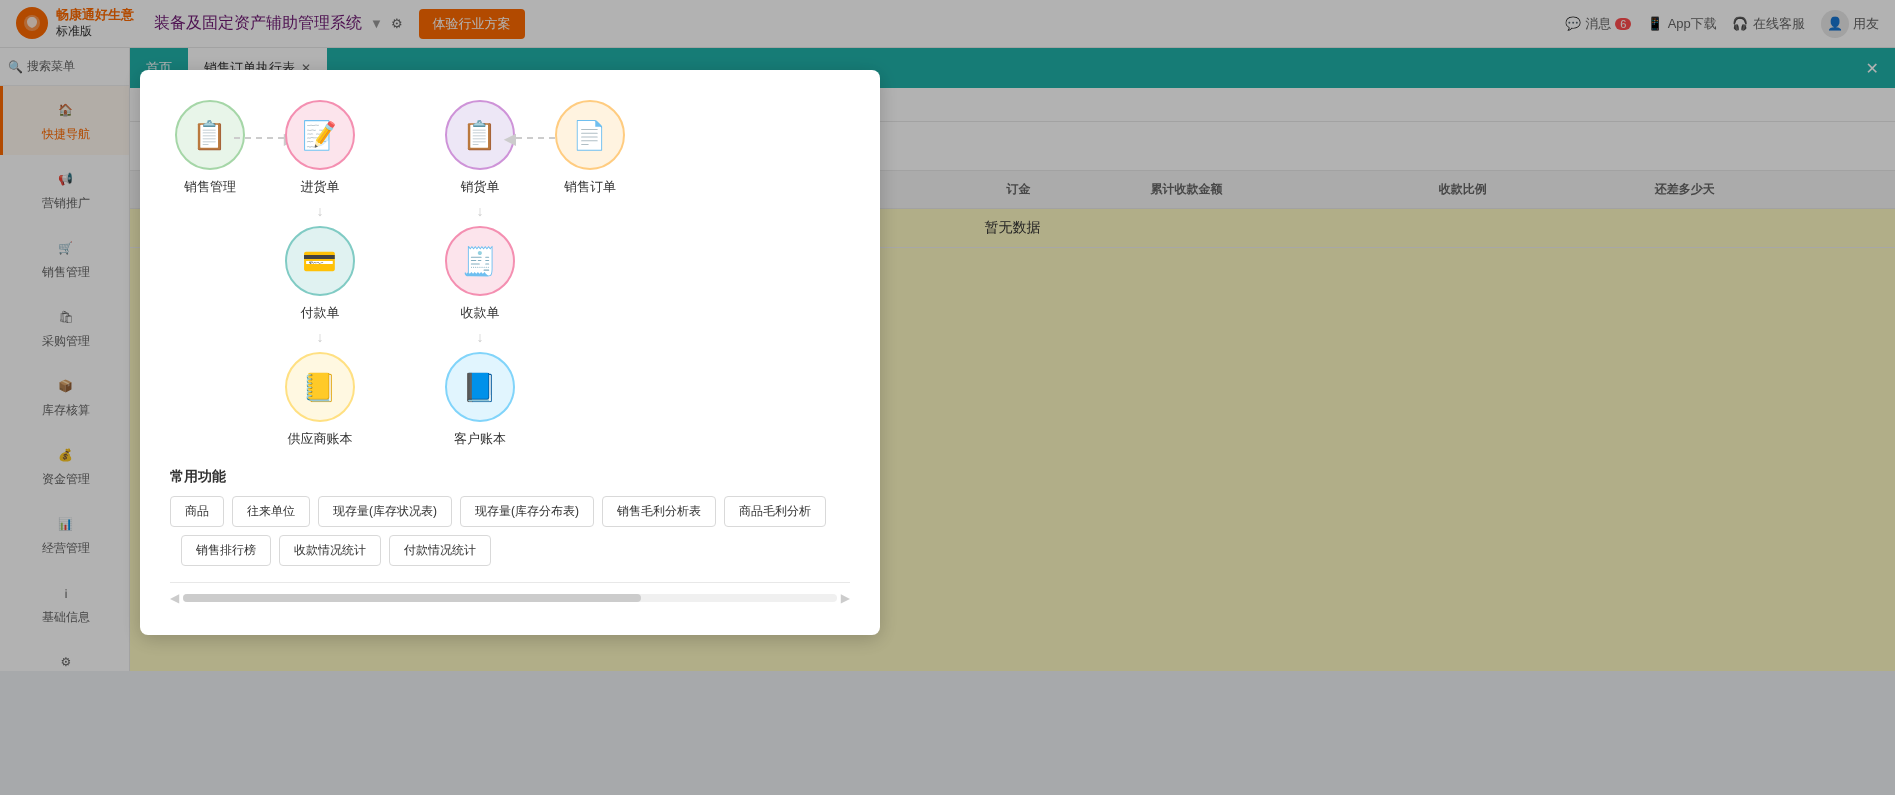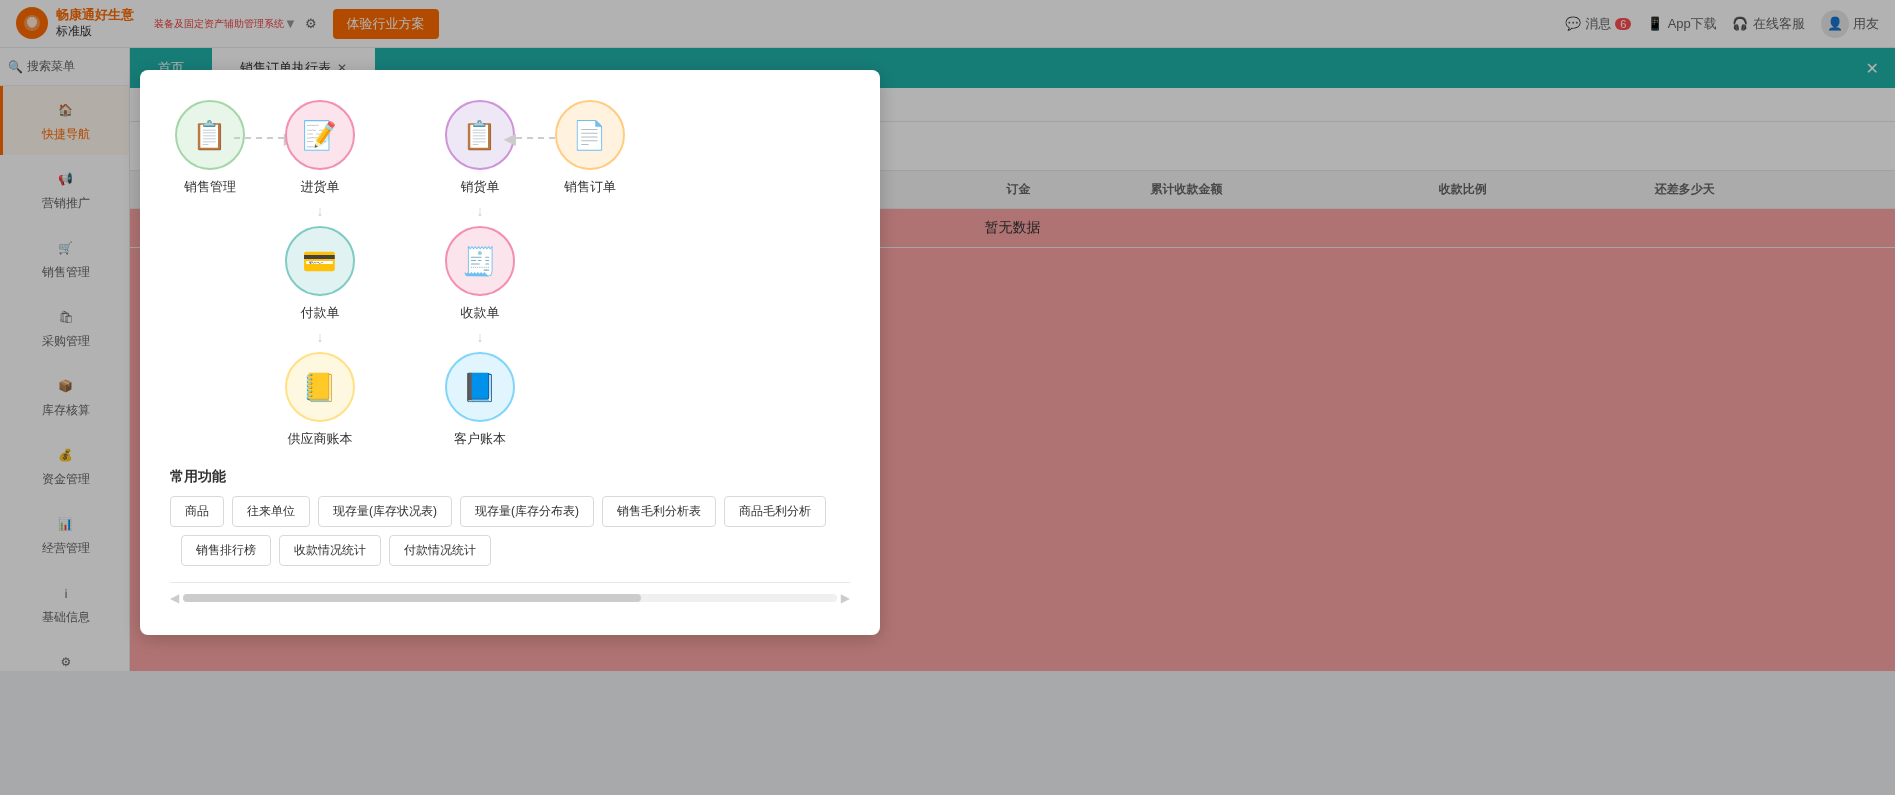--- a/index.html
+++ b/index.html
@@ -11,32 +11,32 @@
     .main-area { display: flex; flex: 1; overflow: hidden; }
     .sidebar { width: 130px; background: #fff; border-right: 1px solid #e8e8e8; flex-shrink: 0; display: flex; flex-direction: column; }
     .content-area { flex: 1; display: flex; flex-direction: column; overflow: hidden; }
 
     
     .logo-area { display: flex; align-items: center; margin-right: 20px; }
     .logo-icon { width: 32px; height: 32px; background: #ff6b00; border-radius: 50%; display: flex; align-items: center; justify-content: center; margin-right: 8px; }
     .logo-icon svg { width: 20px; height: 20px; }
     .logo-text { font-size: 12px; color: #333; line-height: 1.3; }
     .logo-text .line1 { color: #ff6b00; font-weight: bold; font-size: 13px; }
-    .system-title { font-size: 10px; color: #ef4444; }
+    .system-title { font-size: 16px; color: #701a75; margin-right: 8px; }
     .dropdown-arrow { color: #999; margin-right: 8px; cursor: pointer; }
     .settings-icon { margin-right: 16px; cursor: pointer; color: #666; }
     .trial-btn { background: #ff6b00; color: #fff; border: none; padding: 6px 14px; border-radius: 4px; cursor: pointer; font-size: 13px; }
     .top-right { margin-left: auto; display: flex; align-items: center; gap: 16px; }
     .top-right-item { display: flex; align-items: center; gap: 4px; color: #666; font-size: 13px; cursor: pointer; }
     .badge { background: #ff4d4f; color: #fff; border-radius: 10px; padding: 0 5px; font-size: 11px; min-width: 16px; text-align: center; }
     .user-avatar { width: 28px; height: 28px; background: #e8e8e8; border-radius: 50%; display: flex; align-items: center; justify-content: center; color: #999; }
 
     
     .tab-bar { height: 40px; background: #20b2aa; display: flex; align-items: center; padding: 0 0; flex-shrink: 0; }
-    .tab-item { padding: 0 28px; height: 40px; display: flex; align-items: center; cursor: pointer; font-size: 13px; color: #fff; }
+    .tab-item { padding: 0 16px; height: 40px; display: flex; align-items: center; cursor: pointer; font-size: 13px; color: #fff; }
     .tab-item.home { background: transparent; }
     .tab-item.active { background: #fff; color: #333; }
     .tab-close { margin-left: 6px; color: #666; font-size: 12px; }
     .tab-close-main { margin-left: auto; margin-right: 16px; color: #fff; cursor: pointer; font-size: 16px; }
 
     
     .sidebar-search { padding: 10px 8px; border-bottom: 1px solid #f0f0f0; display: flex; align-items: center; gap: 4px; color: #666; cursor: pointer; font-size: 12px; }
     .sidebar-item { display: flex; flex-direction: column; align-items: center; padding: 12px 8px; cursor: pointer; color: #666; font-size: 12px; border-left: 3px solid transparent; }
     .sidebar-item.active { background: #fff8f0; color: #ff6b00; border-left-color: #ff6b00; }
     .sidebar-icon { width: 24px; height: 24px; margin-bottom: 4px; display: flex; align-items: center; justify-content: center; }
@@ -48,21 +48,21 @@
     
     .filter-area { background: #fff; padding: 10px 16px; display: flex; align-items: center; gap: 12px; border-bottom: 1px solid #e8e8e8; flex-shrink: 0; flex-wrap: wrap; }
     .filter-input { border: 1px solid #d9d9d9; border-radius: 4px; padding: 5px 10px; font-size: 12px; color: #ccc; width: 160px; }
     .filter-label { font-size: 12px; color: #666; }
     .filter-select { border: 1px solid #d9d9d9; border-radius: 4px; padding: 5px 10px; font-size: 12px; color: #666; width: 120px; background: #fff; }
     .query-btn { background: #ff6b00; color: #fff; border: none; padding: 5px 16px; border-radius: 4px; cursor: pointer; font-size: 13px; }
     .set-btn { background: #fff; color: #ff6b00; border: 1px solid #ff6b00; padding: 4px 12px; border-radius: 4px; cursor: pointer; font-size: 12px; }
     .more-conditions { font-size: 12px; color: #666; cursor: pointer; padding: 5px 0; }
 
     
-    .table-area { flex: 1; overflow: auto; background: #fca5a5; }
+    .table-area { flex: 1; overflow: auto; background: #fef9c3; }
     .data-table { width: 100%; border-collapse: collapse; font-size: 12px; }
     .data-table th { background: #f5f5f5; padding: 10px 12px; text-align: left; border-bottom: 1px solid #e8e8e8; color: #666; white-space: nowrap; }
     .data-table td { padding: 10px 12px; border-bottom: 1px solid #f0f0f0; color: #333; white-space: nowrap; }
     .empty-text { text-align: center; padding: 60px 0; color: #999; font-size: 14px; }
 
     
     .modal-overlay { position: fixed; top: 0; left: 0; right: 0; bottom: 0; background: rgba(0,0,0,0.3); z-index: 1000; display: flex; align-items: flex-start; justify-content: flex-start; }
     .modal { background: #fff; border-radius: 8px; box-shadow: 0 4px 20px rgba(0,0,0,0.2); width: 740px; margin-top: 70px; margin-left: 140px; padding: 30px; position: relative; }
     .flow-item { display: flex; flex-direction: column; align-items: center; gap: 8px; }
     .flow-circle { width: 70px; height: 70px; border-radius: 50%; display: flex; align-items: center; justify-content: center; font-size: 28px; }

